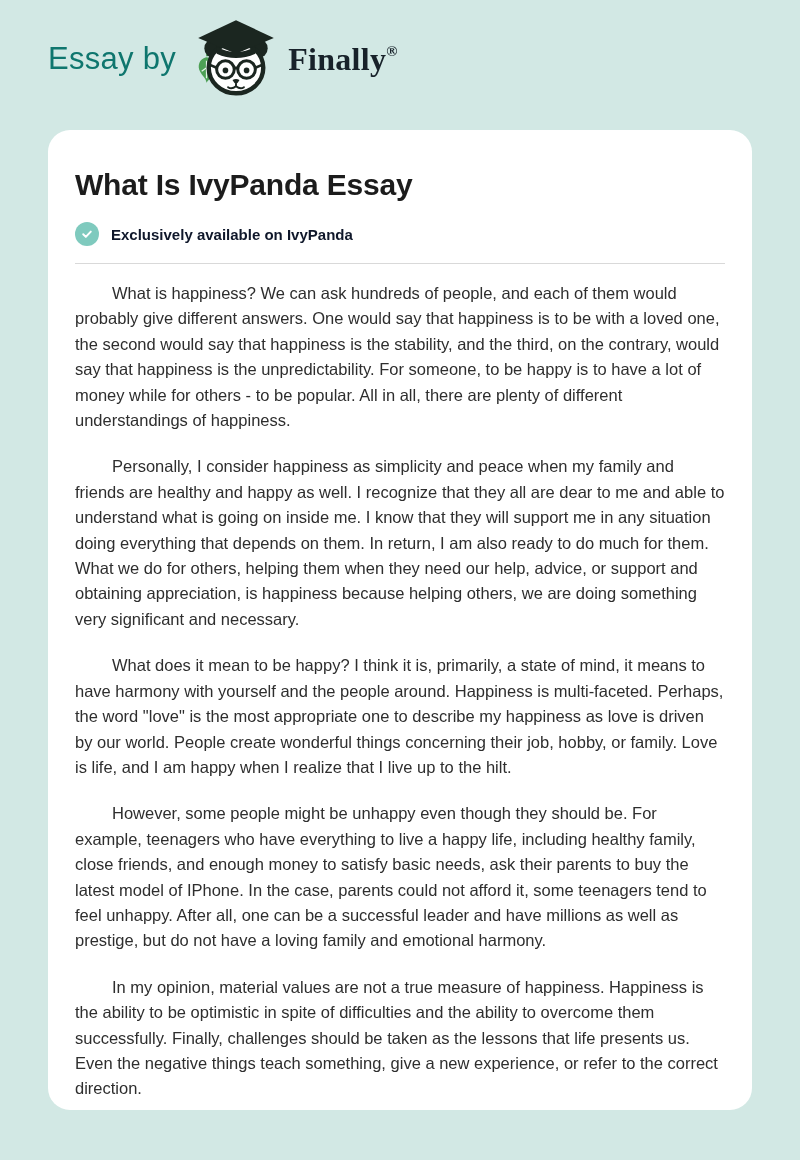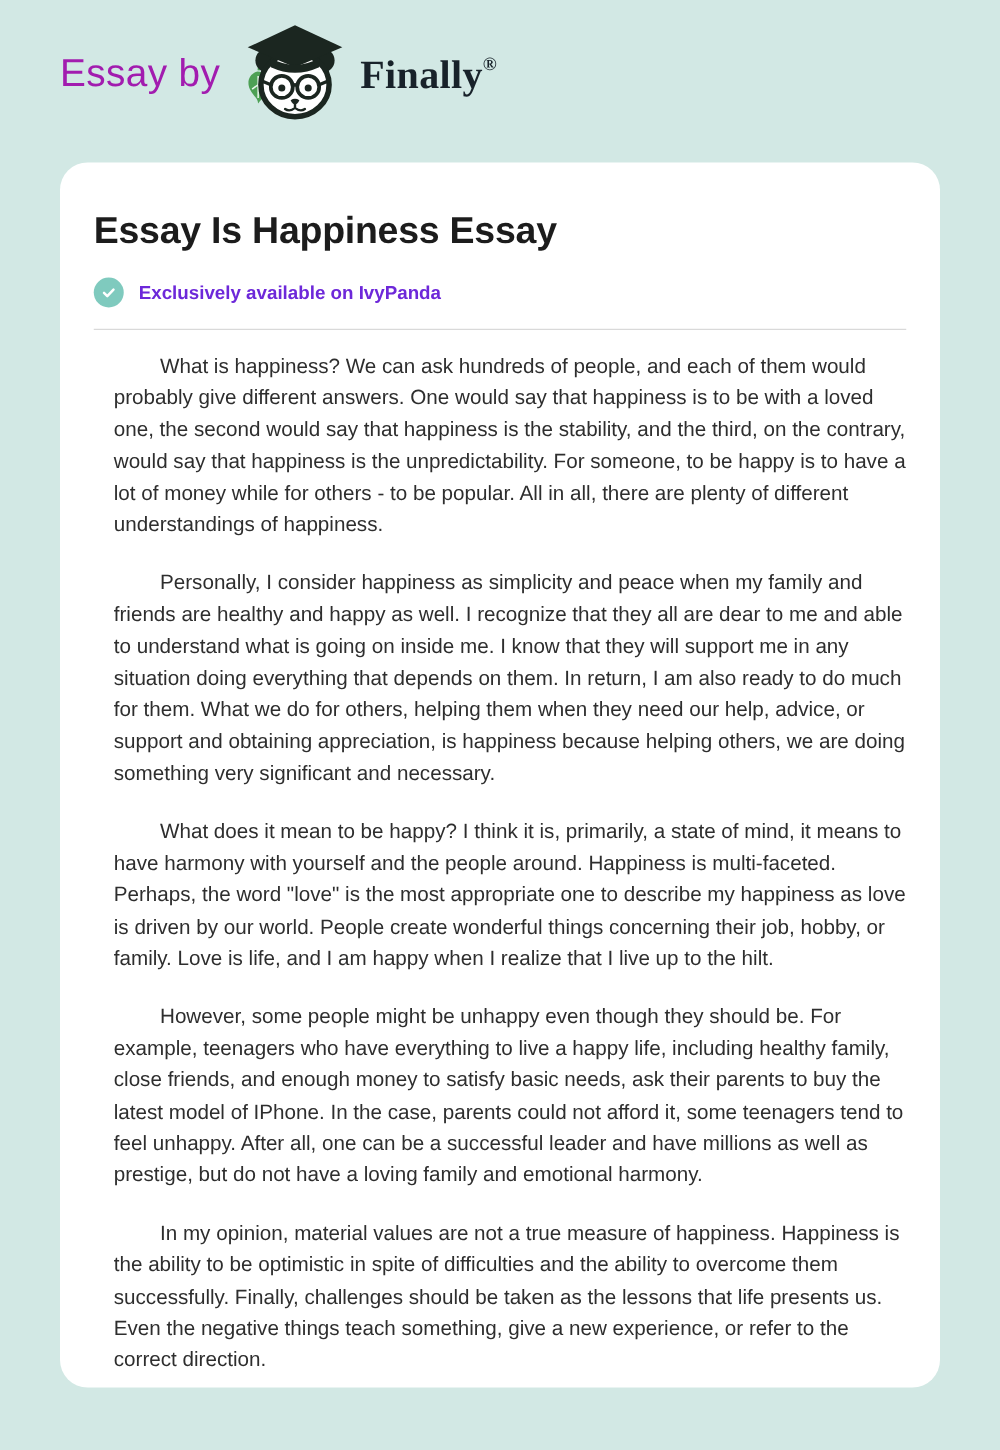--- a/index.html
+++ b/index.html
@@ -16,21 +16,21 @@
   
   .site-header {
     display: flex;
     align-items: center;
     height: 118px;
     padding-left: 48px;
     box-sizing: border-box;
   }
   .essay-by {
     font-size: 31px;
-    color: #a21caf;
+    color: #0f766e;
     letter-spacing: 0.3px;
   }
   .logo-link {
     display: flex;
     align-items: center;
     margin-left: 16px;
     cursor: pointer;
   }
   .logo-mark {
     width: 88px;
@@ -83,29 +83,29 @@
     display: flex;
     align-items: center;
     justify-content: center;
     flex: 0 0 auto;
   }
   .badge-circle svg { display: block; }
   .badge-label {
     margin-left: 12px;
     font-size: 15px;
     font-weight: 700;
-    color: #6d28d9;
+    color: #0f172a;
   }
   .divider {
     border: none;
     border-top: 1px solid #d9d9d9;
     margin: 0 0 17px 0;
   }
   .essay-body p {
-    margin: 0 0 21px 16px;
+    margin: 0 0 21px 0;
     font-size: 16.5px;
     line-height: 25.4px;
     color: #2e2e2e;
     text-indent: 37px;
   }
 </style>
 </head>
 <body>
 
 <header class="site-header">
@@ -134,21 +134,21 @@
       <circle cx="62" cy="61" r="3.2" fill="#1b2620"></circle>
 
       <path d="M46 72 Q50 69.5 54 72 Q52 76 50 76 Q48 76 46 72 Z" fill="#1b2620"></path>
       <path d="M50 76 L50 79 M50 79 Q45 83 41 80 M50 79 Q55 83 59 80" stroke="#1b2620" stroke-width="2.2" fill="none" stroke-linecap="round"></path>
     </svg>
     <span class="brand-name"><span>Finally</span><span class="brand-reg">®</span></span>
   </span>
 </header>
 
 <main class="essay-card">
-  <h1 class="essay-title">Essay Is Happiness Essay</h1>
+  <h1 class="essay-title">What Is IvyPanda Essay</h1>
 
   <div class="badge-row">
     <span class="badge-circle">
       <svg width="14" height="14" viewBox="0 0 24 24">
         <path d="M5.5 12.5 L10 17 L18.5 8" stroke="#ffffff" stroke-width="3.4" fill="none" stroke-linecap="round" stroke-linejoin="round"></path>
       </svg>
     </span>
     <span class="badge-label">Exclusively available on IvyPanda</span>
   </div>
 

